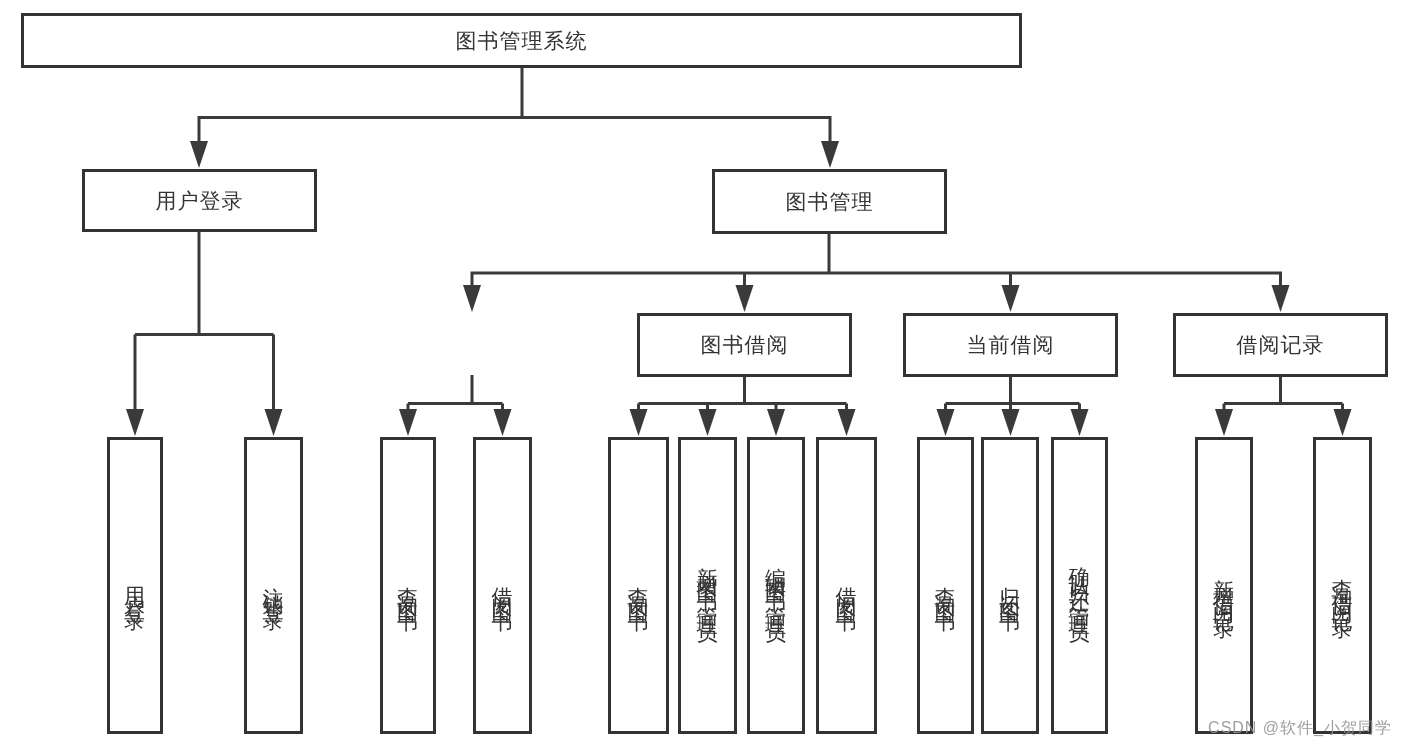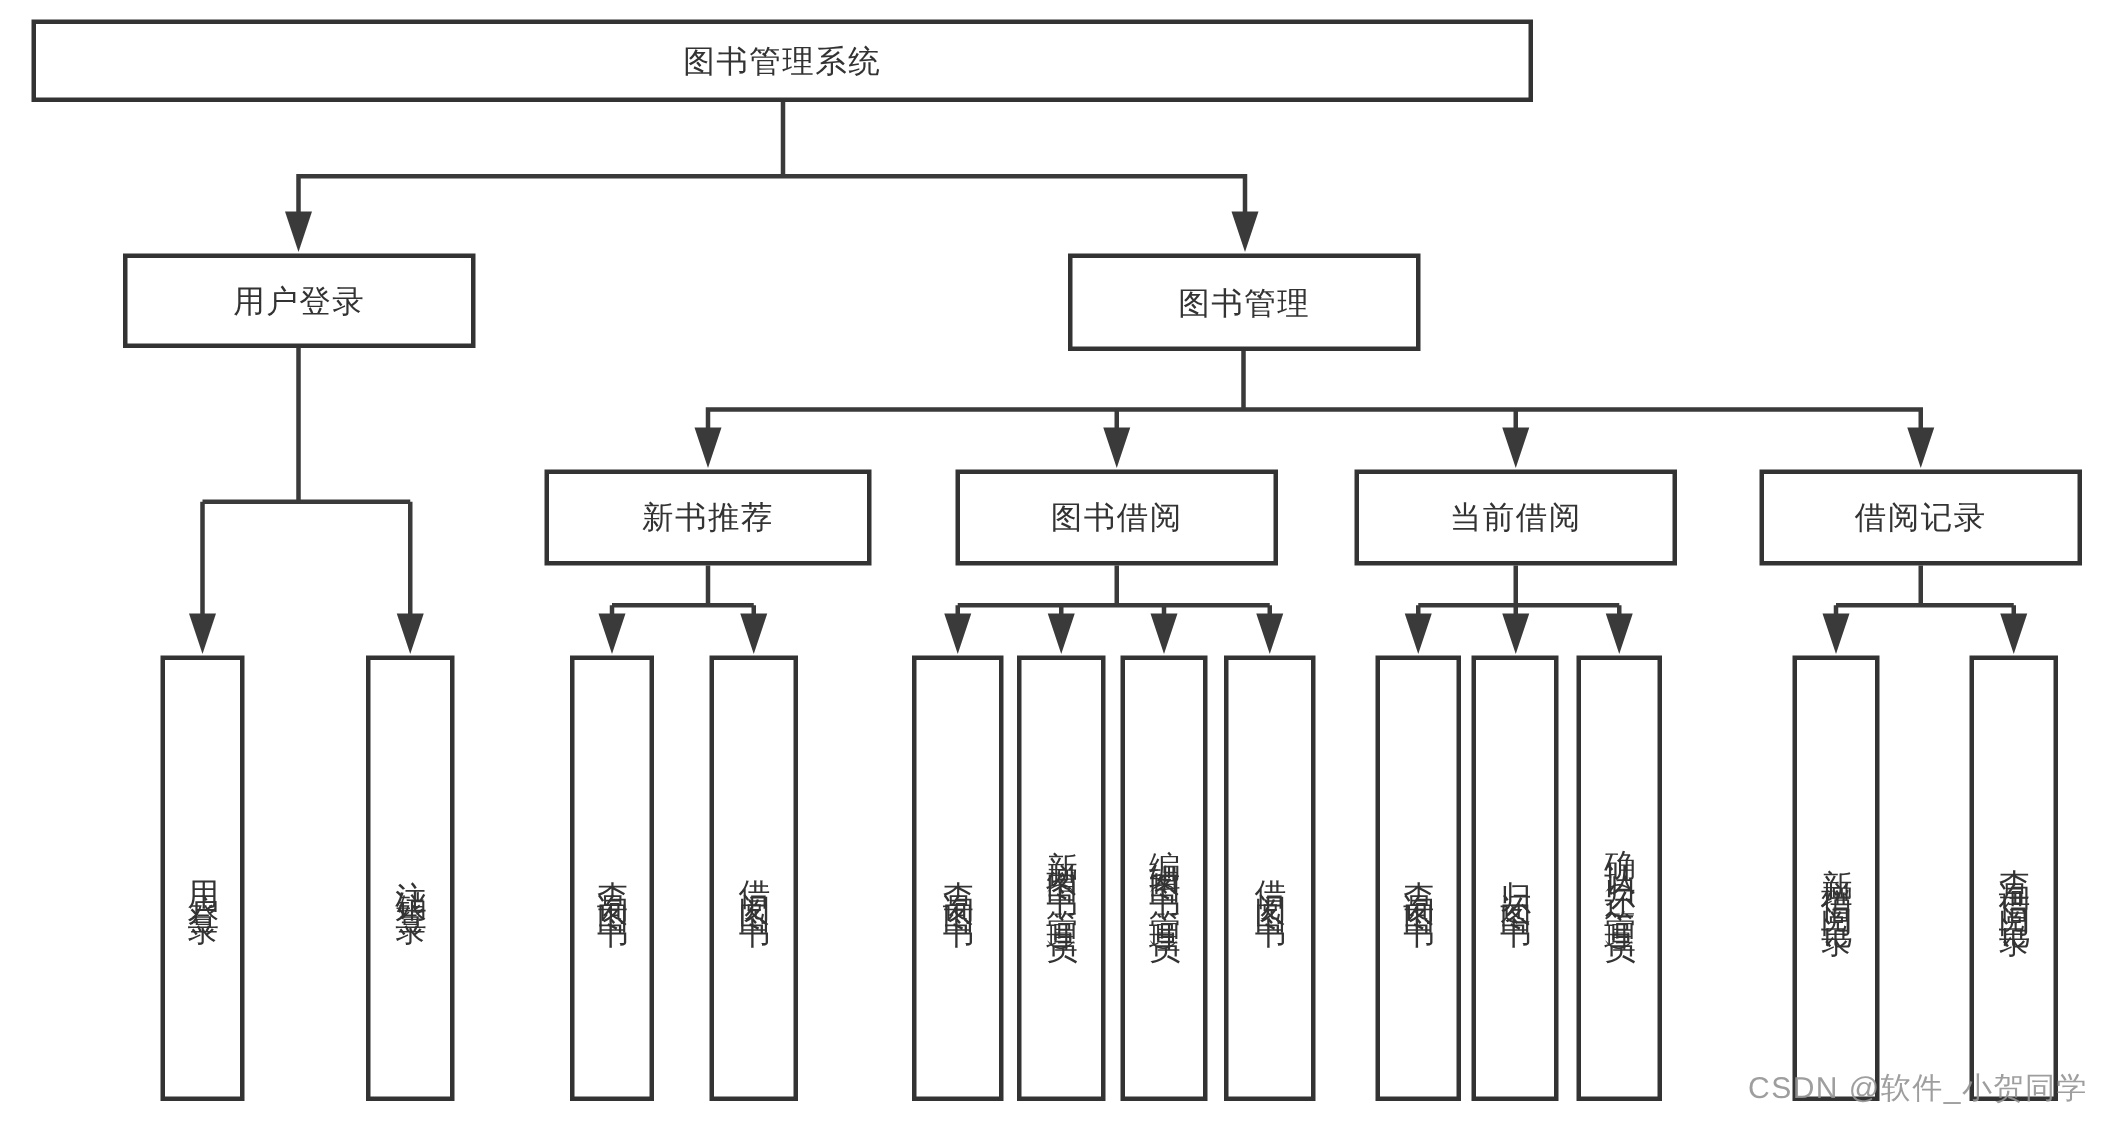--- a/index.html
+++ b/index.html
@@ -33,21 +33,21 @@
   .node.leaf span {
     writing-mode: vertical-rl;
     line-height: 1;
     letter-spacing: 8px;
     white-space: nowrap;
   }
   .watermark {
     position: absolute;
     right: 13px;
     bottom: 8px;
-    font-size: 20px;
+    font-size: 16px;
     color: rgba(148, 148, 148, 0.9);
     letter-spacing: 1px;
     z-index: 5;
   }
 </style>
 </head>
 <body>
 
 <div class="canvas">
 
@@ -105,23 +105,20 @@
     <span>图书管理系统</span>
   </div>
 
   <div class="node" style="left:82px; top:169px; width:235px; height:63px;">
     <span>用户登录</span>
   </div>
   <div class="node" style="left:712px; top:169px; width:235px; height:65px;">
     <span>图书管理</span>
   </div>
 
-  <div class="node" style="left:363px; top:313px; width:218px; height:64px;">
-    <span>新书推荐</span>
-  </div>
   <div class="node" style="left:903px; top:313px; width:215px; height:64px;">
     <span>当前借阅</span>
   </div>
   <div class="node" style="left:637px; top:313px; width:215px; height:64px;">
     <span>图书借阅</span>
   </div>
   <div class="node" style="left:1173px; top:313px; width:215px; height:64px;">
     <span>借阅记录</span>
   </div>
 

